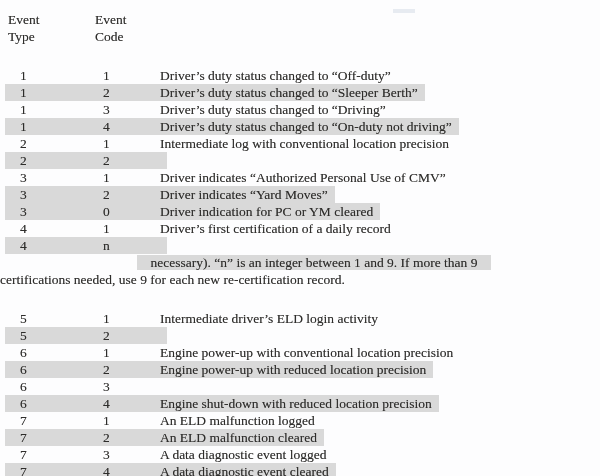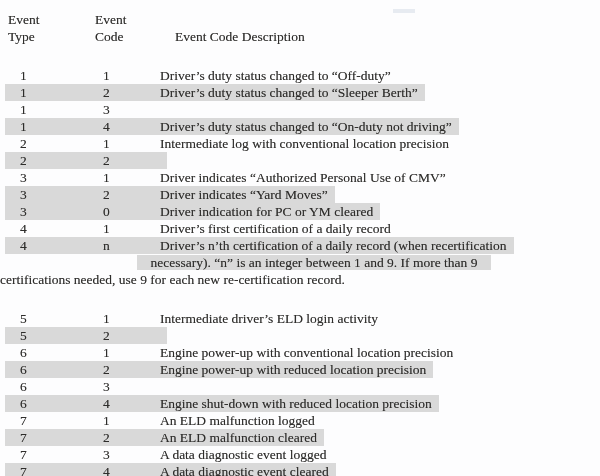--- a/index.html
+++ b/index.html
@@ -118,40 +118,38 @@
 
   <div class="header">
     <div class="h-type">
       <div>Event</div>
       <div>Type</div>
     </div>
     <div class="h-code">
       <div>Event</div>
       <div>Code</div>
     </div>
-    <div class="h-desc">
-      <span class="h-desc-label">Event Code Description</span>
-    </div>
   </div>
 
   <div class="rows" id="rows-container">
       <div class="group">
         <div class="row"><span class="row-inner">
             <span class="cell-type">1</span>
             <span class="cell-code">1</span>
             <span class="cell-desc">Driver’s duty status changed to “Off-duty”</span>
           </span></div>
         <div class="row"><span class="row-inner shaded">
             <span class="cell-type">1</span>
             <span class="cell-code">2</span>
             <span class="cell-desc">Driver’s duty status changed to “Sleeper Berth”</span>
           </span></div>
         <div class="row"><span class="row-inner">
             <span class="cell-type">1</span>
             <span class="cell-code">3</span>
+            <span class="cell-desc">Driver’s duty status changed to “Driving”</span>
           </span></div>
         <div class="row"><span class="row-inner shaded">
             <span class="cell-type">1</span>
             <span class="cell-code">4</span>
             <span class="cell-desc">Driver’s duty status changed to “On-duty not driving”</span>
           </span></div>
         <div class="row"><span class="row-inner">
             <span class="cell-type">2</span>
             <span class="cell-code">1</span>
             <span class="cell-desc">Intermediate log with conventional location precision</span>
@@ -176,21 +174,20 @@
             <span class="cell-desc">Driver indication for PC or YM cleared</span>
           </span></div>
         <div class="row"><span class="row-inner">
             <span class="cell-type">4</span>
             <span class="cell-code">1</span>
             <span class="cell-desc">Driver’s first certification of a daily record</span>
           </span></div>
         <div class="row multi"><span class="row-inner shaded">
             <span class="cell-type">4</span>
             <span class="cell-code">n</span>
-            <span class="cell-desc">Driver’s n’th certification of a daily record (when recertification</span>
           </span></div>
         <div class="wrap-line2"><span class="line2-text">necessary). “n” is an integer between 1 and 9. If more than 9</span></div>
         <div class="wrap-line3">certifications needed, use 9 for each new re-certification record.</div>
       </div>
       <div class="group group2">
         <div class="row"><span class="row-inner">
             <span class="cell-type">5</span>
             <span class="cell-code">1</span>
             <span class="cell-desc">Intermediate driver’s ELD login activity</span>
           </span></div>

